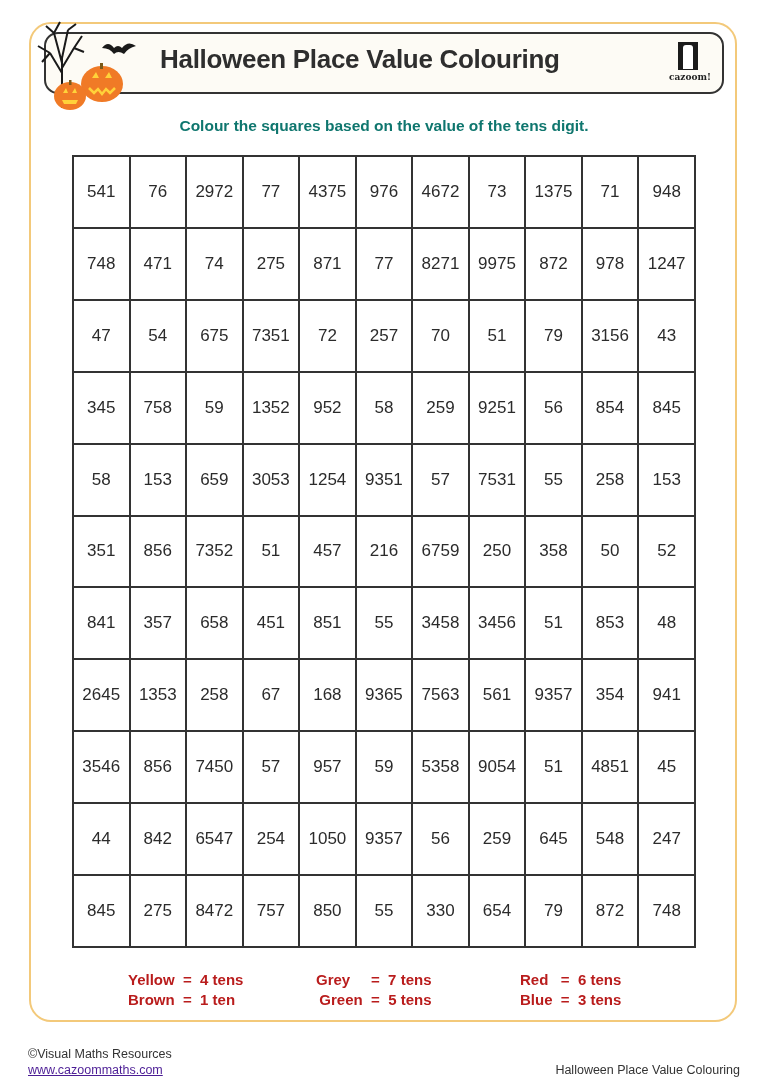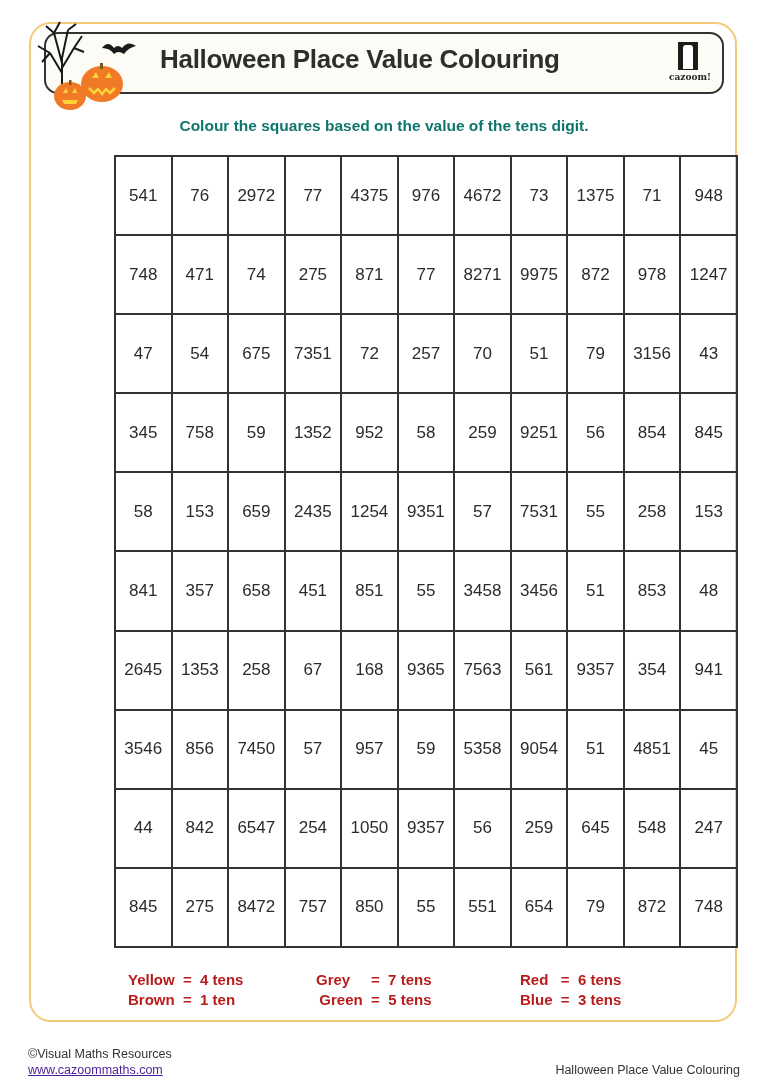--- a/index.html
+++ b/index.html
@@ -6,21 +6,21 @@
   body { width:768px; height:1086px; position:relative; font-family:"Liberation Sans", sans-serif; color:#2b2b2b; overflow:hidden; }
   .frame { position:absolute; left:29px; top:22px; width:708px; height:1000px; border:2px solid #f3c97a; border-radius:22px; box-sizing:border-box; }
   .title-bar { position:absolute; left:44px; top:32px; width:680px; height:62px; border:2px solid #333; border-radius:14px; background:#fdfbf5; box-sizing:border-box; }
   .title { position:absolute; left:160px; top:44px; font-size:26px; font-weight:bold; color:#2e2e2e; letter-spacing:-0.3px; }
   .logo { position:absolute; left:665px; top:40px; width:50px; height:50px; }
   .logo .glass { position:absolute; left:13px; top:2px; width:20px; height:28px; background:#1b1b1b; }
   .logo .glass::after { content:""; position:absolute; left:5px; top:3px; width:10px; height:24px; background:#fff; border-radius:3px 3px 0 0; }
   .logo .brand { position:absolute; left:0; top:32px; width:50px; text-align:center; font-family:"DejaVu Serif", serif; font-weight:bold; font-size:9px; color:#222; }
   .deco { position:absolute; left:32px; top:18px; width:120px; height:100px; }
   .instruction { position:absolute; left:0; top:117px; width:768px; text-align:center; font-size:15.5px; font-weight:bold; color:#0f766e; }
-  .grid { position:absolute; left:72px; top:155px; width:624px; height:793px; border-collapse:collapse; table-layout:fixed;margin-left:42px; }
+  .grid { position:absolute; left:72px; top:155px; width:624px; height:793px; border-collapse:collapse; table-layout:fixed; }
   .grid td { border:2px solid #333; text-align:center; vertical-align:middle; font-size:17px; color:#2b2b2b; padding:0; }
   .legend { position:absolute; top:970px; font-size:15px; font-weight:bold; color:#b91c1c; line-height:20px; }
   .legend .row { white-space:pre; }
   .footer-left { position:absolute; left:28px; top:1046px; font-size:12.5px; color:#333; line-height:16px; }
   .footer-left a { color:#4c1d95; text-decoration:underline; }
   .footer-right { position:absolute; right:28px; top:1063px; font-size:12.5px; color:#333; }
 </style>
 </head>
 <body>
 
@@ -106,28 +106,41 @@
         <td>259</td>
         <td>9251</td>
         <td>56</td>
         <td>854</td>
         <td>845</td>
       </tr>
       <tr>
         <td>58</td>
         <td>153</td>
         <td>659</td>
-        <td>2435</td>
+        <td>3053</td>
         <td>1254</td>
         <td>9351</td>
         <td>57</td>
         <td>7531</td>
         <td>55</td>
         <td>258</td>
         <td>153</td>
+      </tr>
+      <tr>
+        <td>351</td>
+        <td>856</td>
+        <td>7352</td>
+        <td>51</td>
+        <td>457</td>
+        <td>216</td>
+        <td>6759</td>
+        <td>250</td>
+        <td>358</td>
+        <td>50</td>
+        <td>52</td>
       </tr>
       <tr>
         <td>841</td>
         <td>357</td>
         <td>658</td>
         <td>451</td>
         <td>851</td>
         <td>55</td>
         <td>3458</td>
         <td>3456</td>
@@ -174,21 +187,21 @@
         <td>548</td>
         <td>247</td>
       </tr>
       <tr>
         <td>845</td>
         <td>275</td>
         <td>8472</td>
         <td>757</td>
         <td>850</td>
         <td>55</td>
-        <td>551</td>
+        <td>330</td>
         <td>654</td>
         <td>79</td>
         <td>872</td>
         <td>748</td>
       </tr>
     </tbody>
 </table>
 
 <div class="legend" style="left:128px;">
   <div class="row">Yellow  =  4 tens</div>

